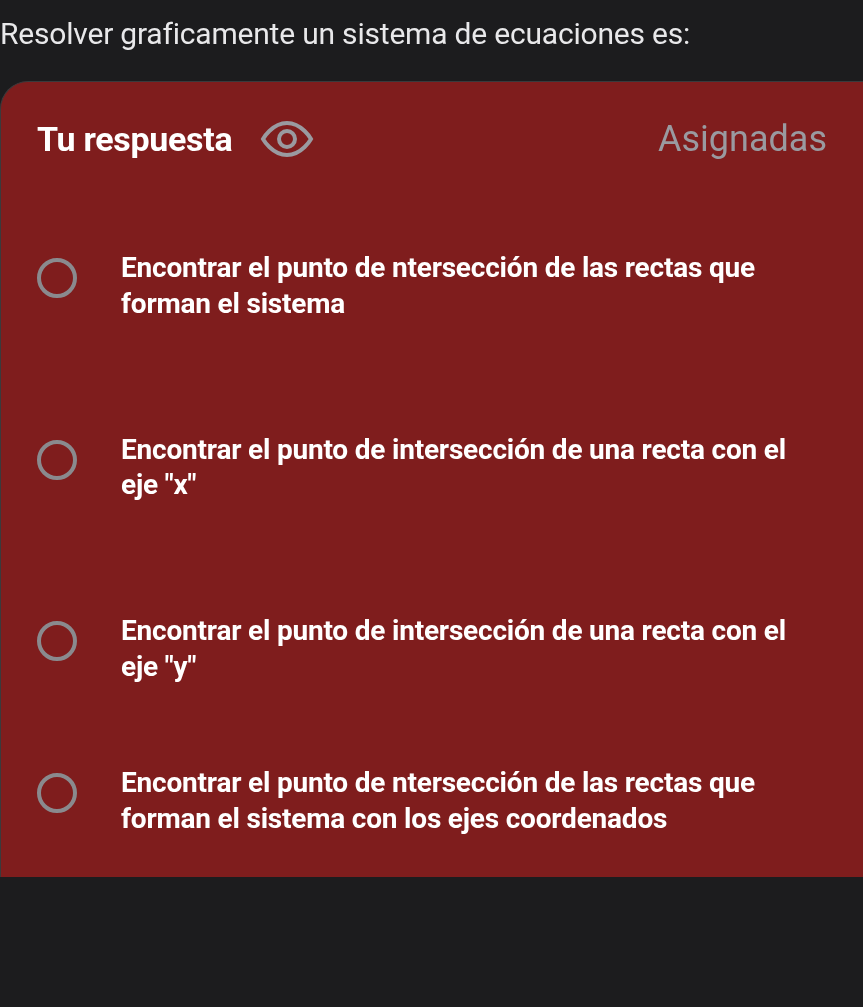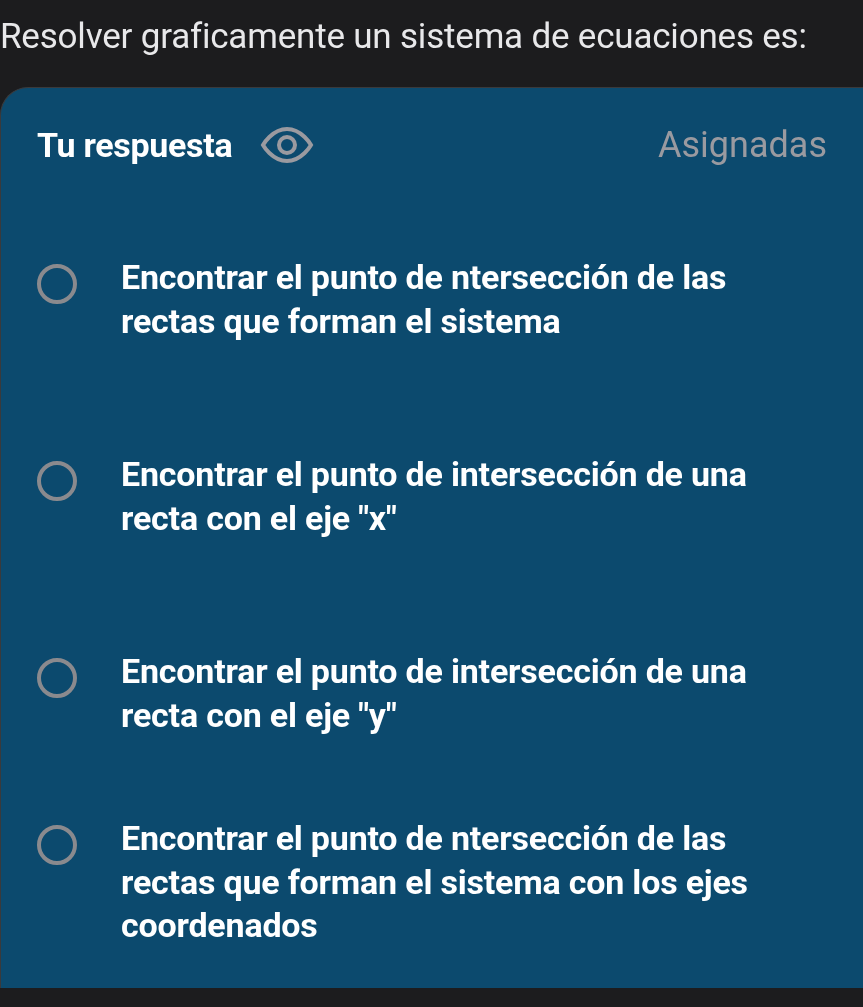--- a/index.html
+++ b/index.html
@@ -8,28 +8,28 @@
       box-sizing: border-box;
     }
     body {
       background-color: #1c1c1e;
       color: #ffffff;
       font-family: -apple-system, BlinkMacSystemFont, "Segoe UI", Roboto, Helvetica, Arial, sans-serif;
       width: 863px;
       min-height: 1007px;
     }
     .question-prompt {
-      font-size: 35px;
+      font-size: 30px;
       font-weight: 400;
       color: #e8e8ea;
       padding: 16px 0 30px 0;
       letter-spacing: -0.2px;
     }
     .answer-card {
-      background-color: #0c4a6e;
+      background-color: #7f1d1d;
       border: 1px solid #3a3a3c;
       border-top-left-radius: 28px;
       border-right: none;
       border-bottom: none;
       padding: 36px 36px 40px 36px;
     }
     .card-header {
       display: flex;
       align-items: center;
       justify-content: space-between;
@@ -81,21 +81,21 @@
     }
     .radio-circle {
       flex-shrink: 0;
       width: 40px;
       height: 40px;
       border: 4px solid #8a8a8e;
       border-radius: 50%;
       margin-top: 8px;
     }
     .option-text {
-      font-size: 34px;
+      font-size: 28px;
       font-weight: 700;
       color: #ffffff;
       line-height: 1.28;
       letter-spacing: -0.2px;
     }
   </style>
 </head>
 <body>
 
 <div class="question-prompt">Resolver graficamente un sistema de ecuaciones es:</div>

